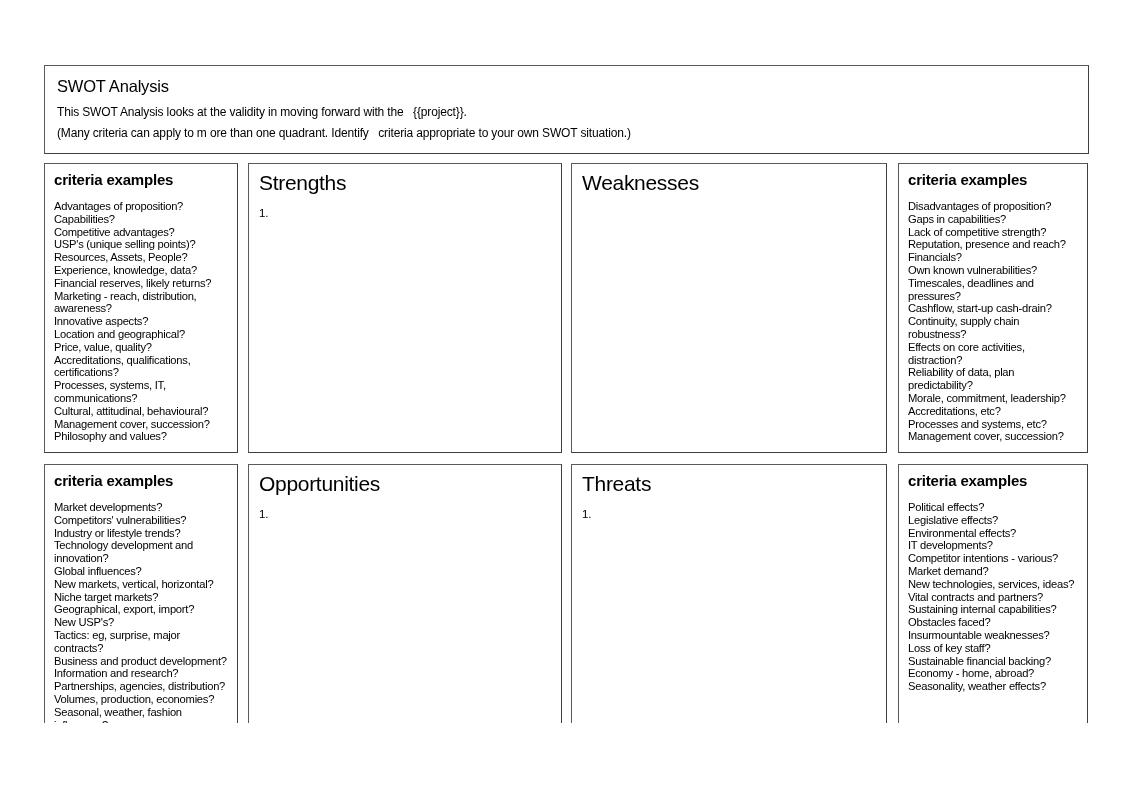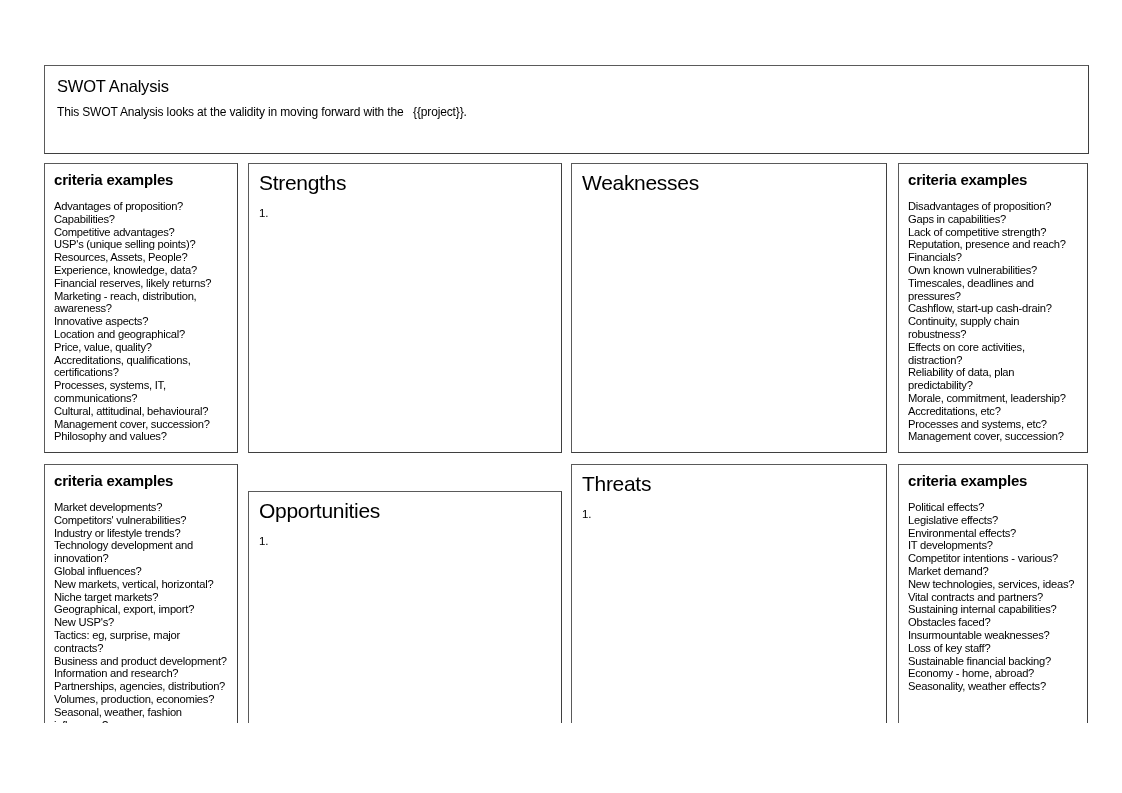--- a/index.html
+++ b/index.html
@@ -97,32 +97,33 @@
   }
 
   
   #criteria-strengths   { left: 44px;  top: 163px; width: 194px; height: 290px; }
   #quadrant-strengths   { left: 248px; top: 163px; width: 314px; height: 290px; }
   #quadrant-weaknesses  { left: 571px; top: 163px; width: 316px; height: 290px; }
   #criteria-weaknesses  { left: 898px; top: 163px; width: 190px; height: 290px; }
 
   
   #criteria-opportunities { left: 44px;  top: 464px; width: 194px; height: 291px; }
-  #quadrant-opportunities { left: 248px; top: 491px; width: 314px; height: 291px; }
+  #quadrant-opportunities { left: 248px; top: 464px; width: 314px; height: 291px; }
   #quadrant-threats       { left: 571px; top: 464px; width: 316px; height: 291px; }
   #criteria-threats       { left: 898px; top: 464px; width: 190px; height: 291px; }
 </style>
 </head>
 <body>
 
 <div id="page">
 
   <div class="box" id="header-box">
     <div class="header-title">SWOT Analysis</div>
     <div class="header-line">This SWOT Analysis looks at the validity in moving forward with the   {{project}}.</div>
+    <div class="header-line">(Many criteria can apply to m ore than one quadrant. Identify   criteria appropriate to your own SWOT situation.)</div>
   </div>
 
   <div class="box criteria-box" id="criteria-strengths">
     <div class="criteria-title">criteria examples</div>
     <ul class="criteria-list">
       <li>Advantages of proposition?</li>
       <li>Capabilities?</li>
       <li>Competitive advantages?</li>
       <li>USP's (unique selling points)?</li>
       <li>Resources, Assets, People?</li>

